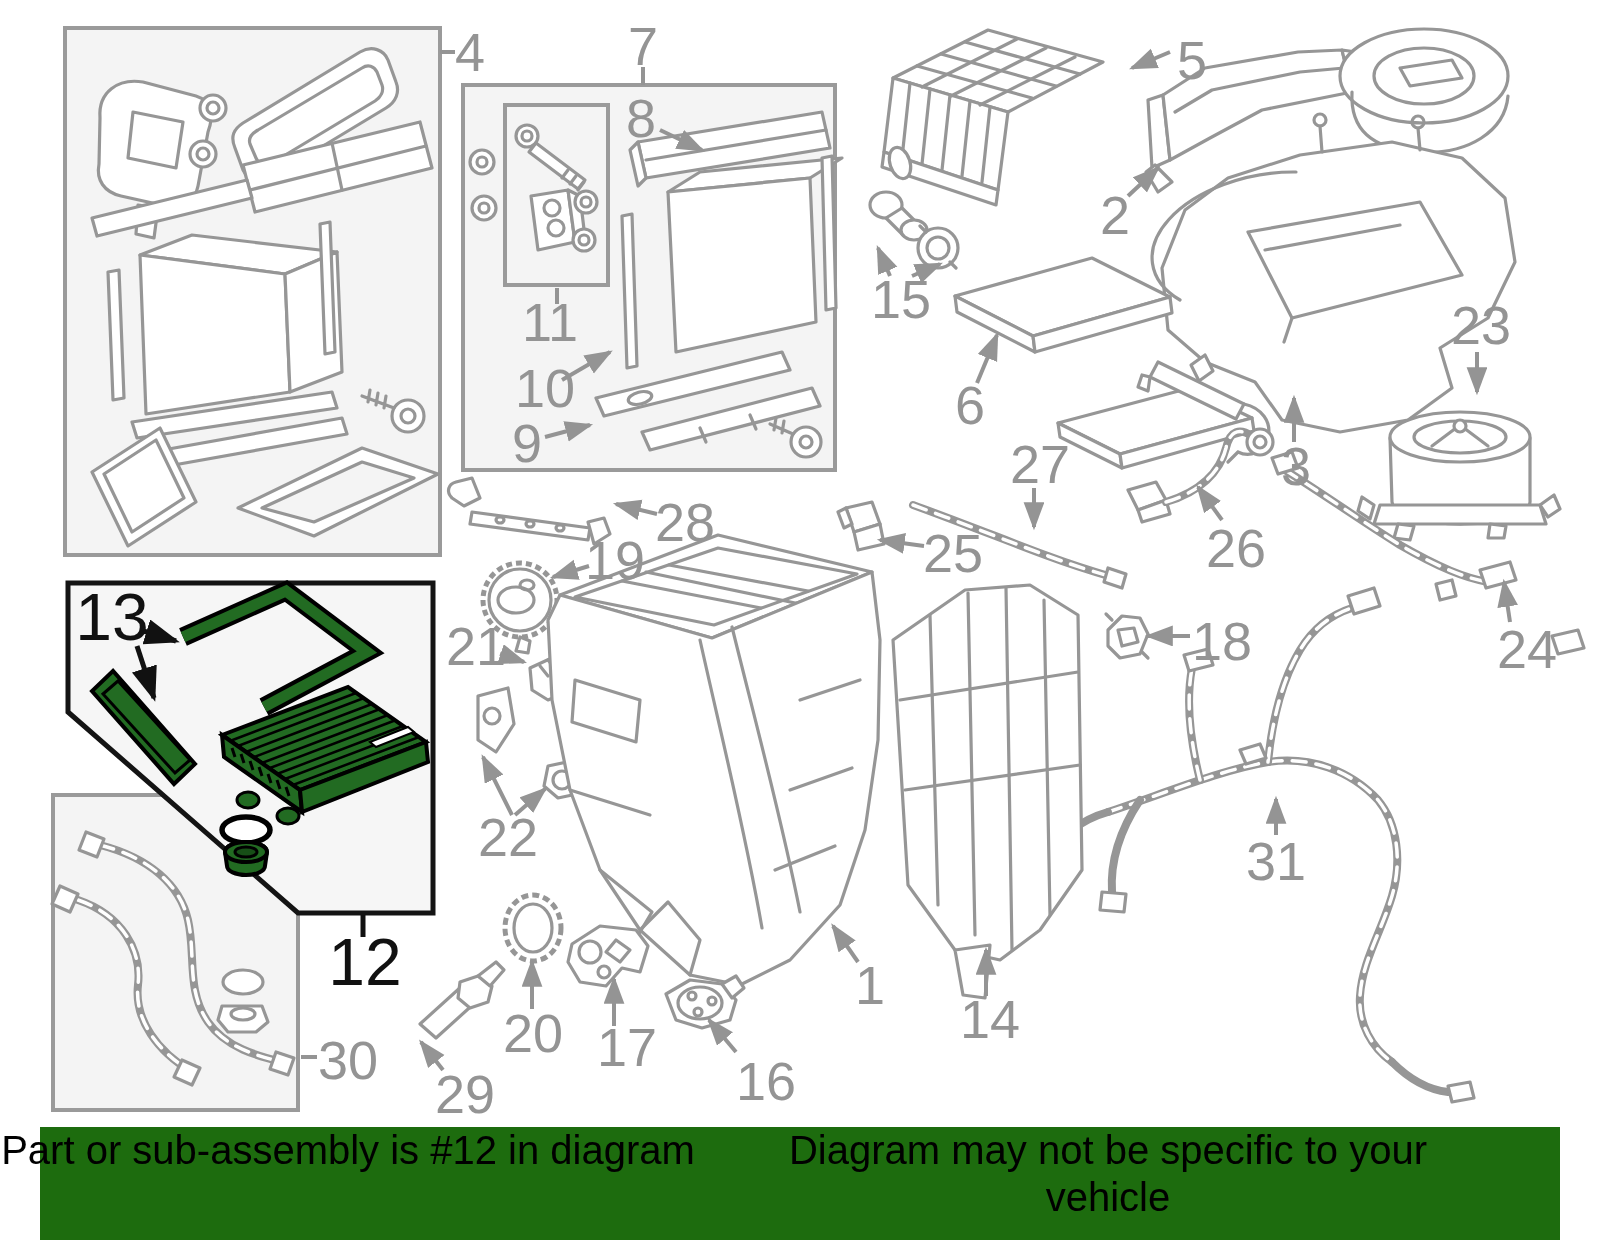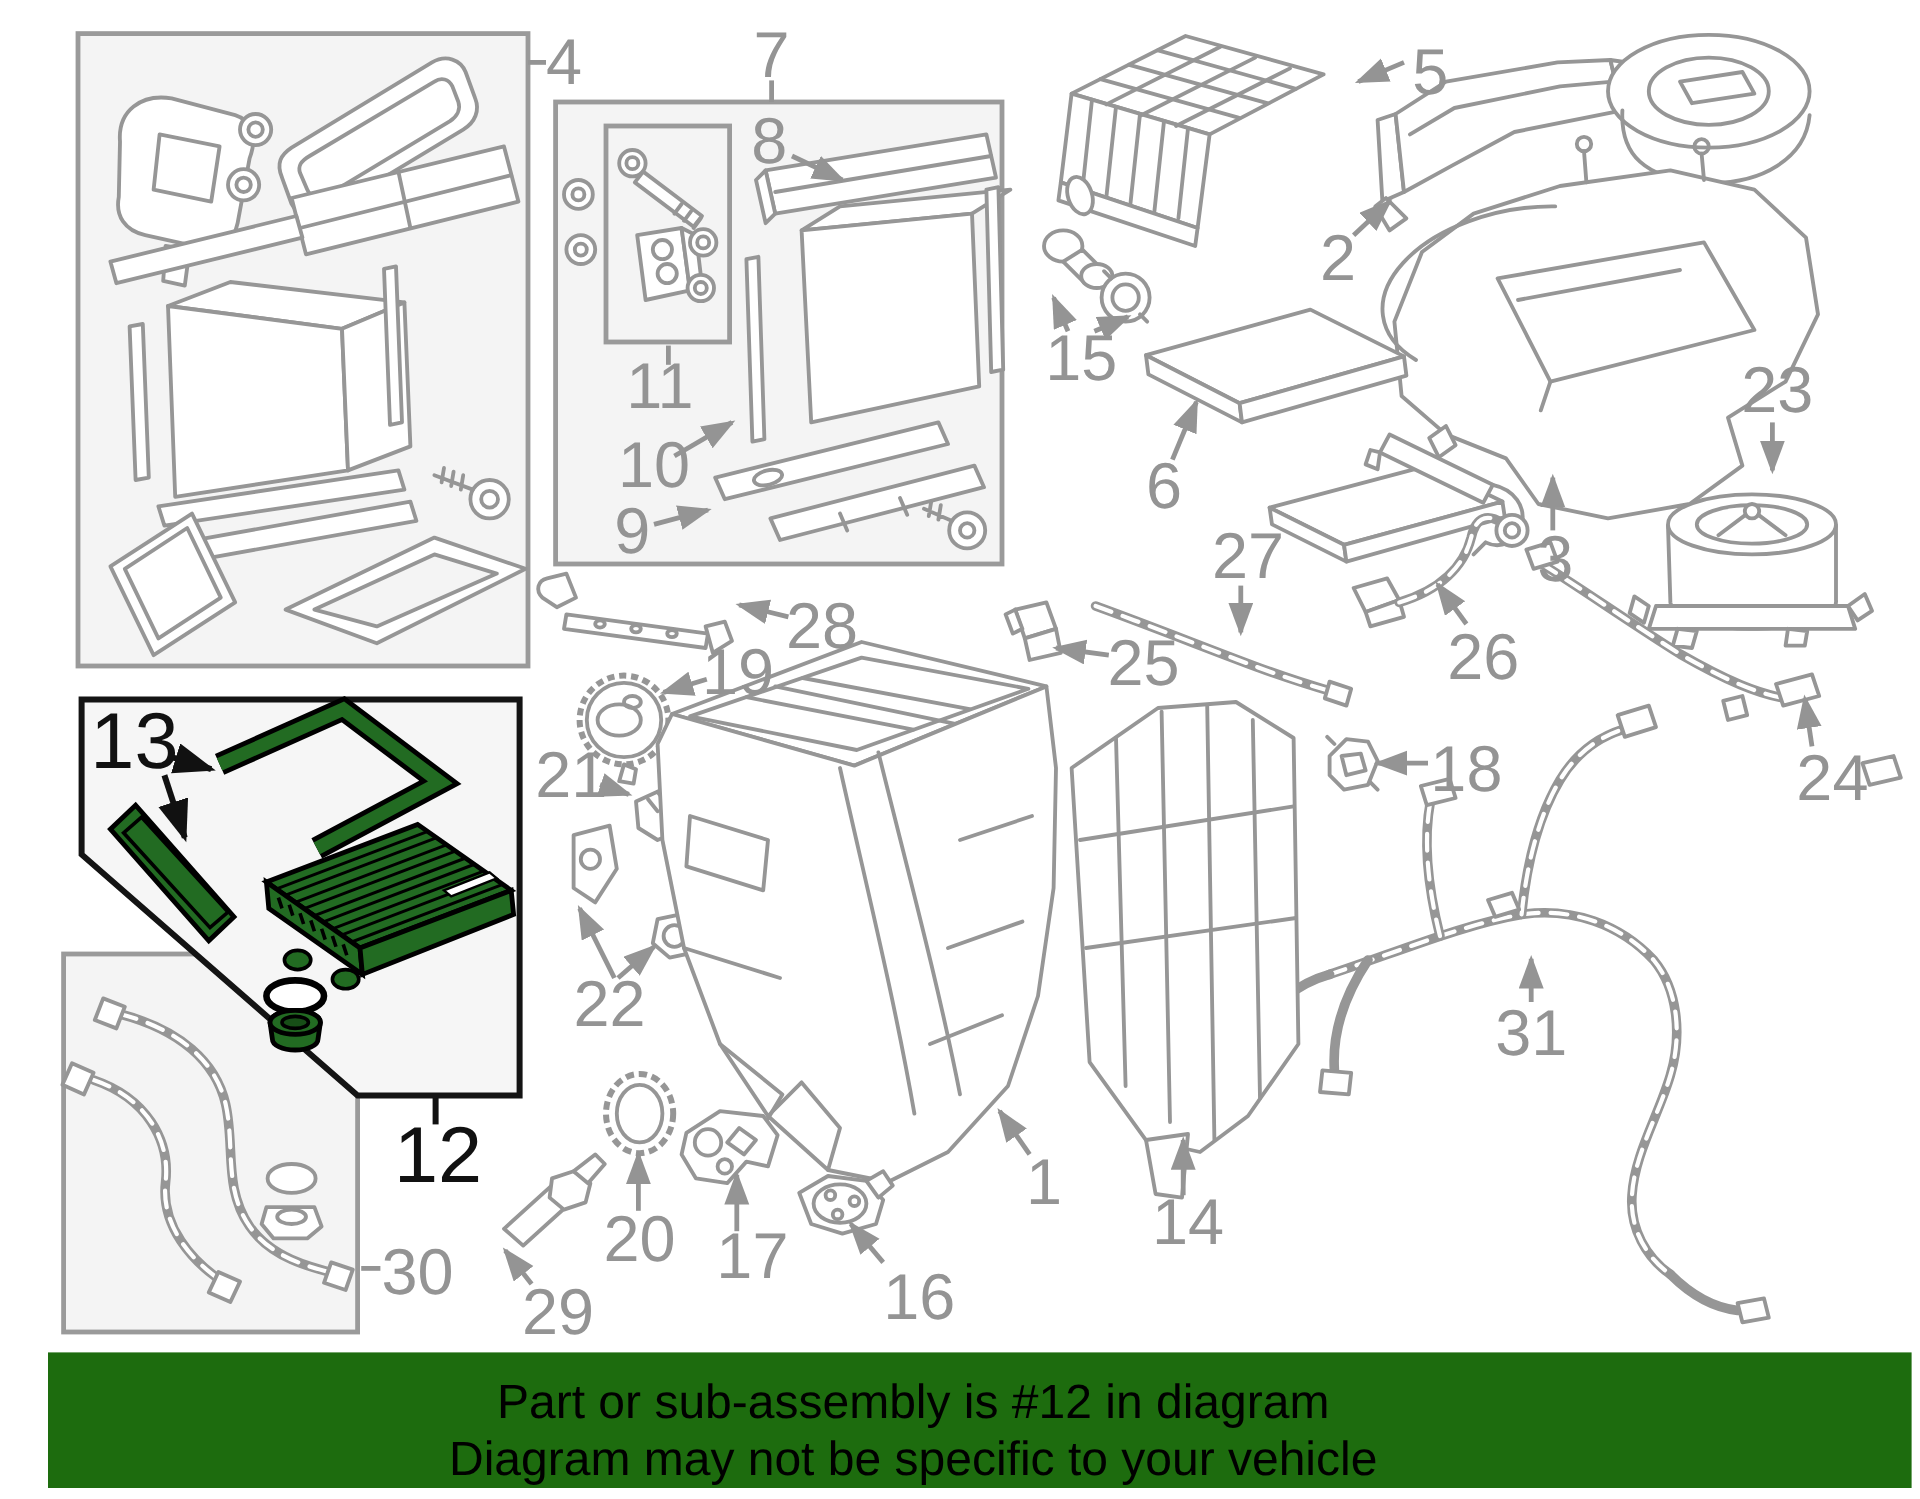--- a/index.html
+++ b/index.html
@@ -11,21 +11,21 @@
   .box{fill:#f4f4f4;stroke:#9a9a9a;stroke-width:4;}
   .wire{fill:none;stroke:#969696;stroke-width:8;stroke-linecap:round;}
   .wirec{fill:none;stroke:#ffffff;stroke-width:3.5;stroke-linecap:round;stroke-dasharray:14 10;}
   .num-gray{fill:#949494;font-size:54px;font-family:"Liberation Sans",sans-serif;}
   .num-black{fill:#111111;font-size:66px;font-family:"Liberation Sans",sans-serif;}
   .arrow-gray{stroke:#949494;stroke-width:4;fill:none;}
   .arrow-black{stroke:#111111;stroke-width:5;fill:none;}
   .tick-gray{stroke:#949494;stroke-width:4;}
   .tick-black{stroke:#111111;stroke-width:5;}
   .banner{position:absolute;left:40px;top:1127px;width:1520px;height:113px;
-          display:flex;flex-direction:column;justify-content:flex-end;padding-left:33px;}
+          display:flex;justify-content:space-between;}
   .banner .tline{width:100%;text-align:center;transform:translateX(-72px);
           font-size:40px;line-height:47px;color:#000;}
 </style>
 </head>
 <body>
 
 <div class="stage">
 <svg width="1600" height="1249" viewBox="0 0 1600 1249">
   <defs>
     <marker id="ah-g" markerWidth="8" markerHeight="7" refX="6.2" refY="2.6" orient="auto" markerUnits="strokeWidth">

